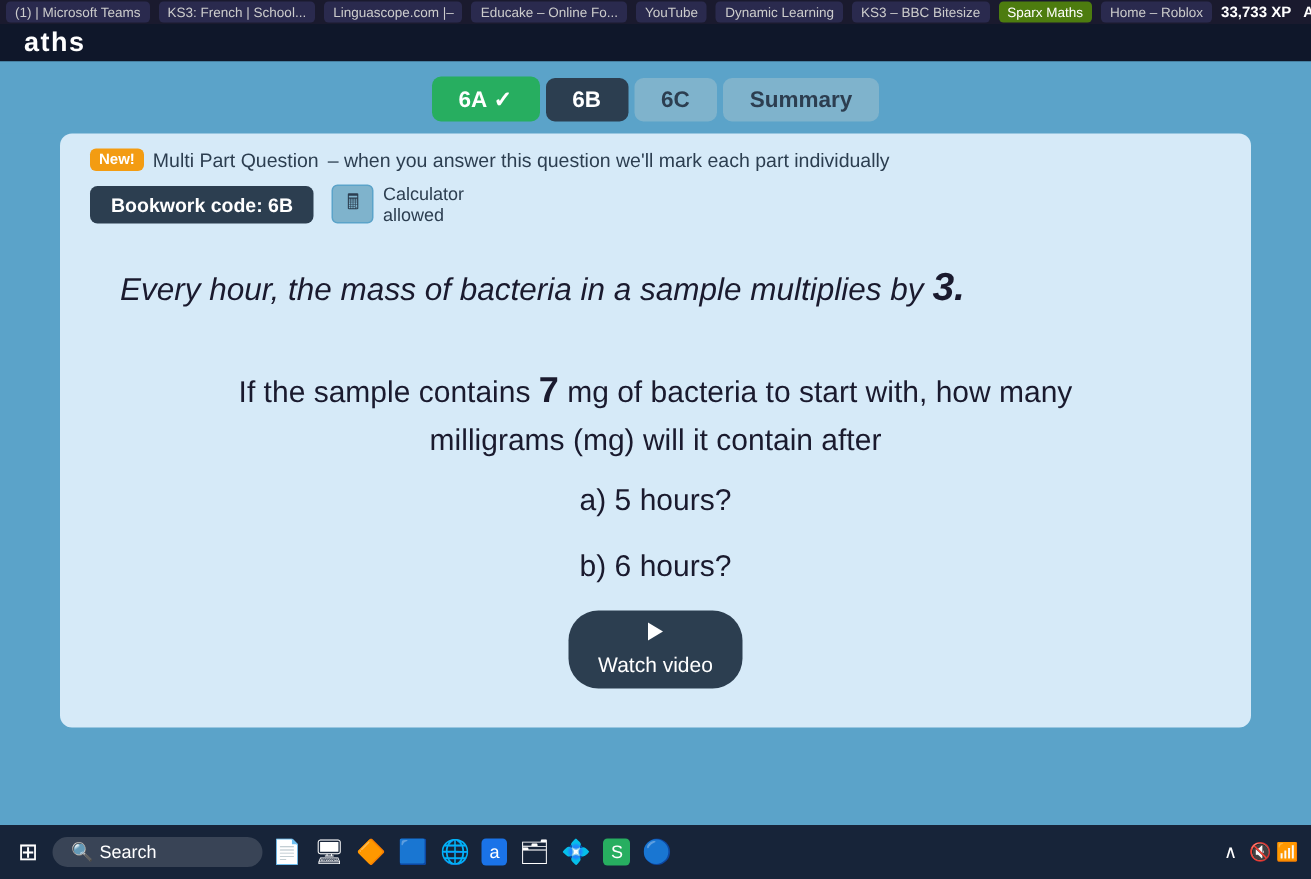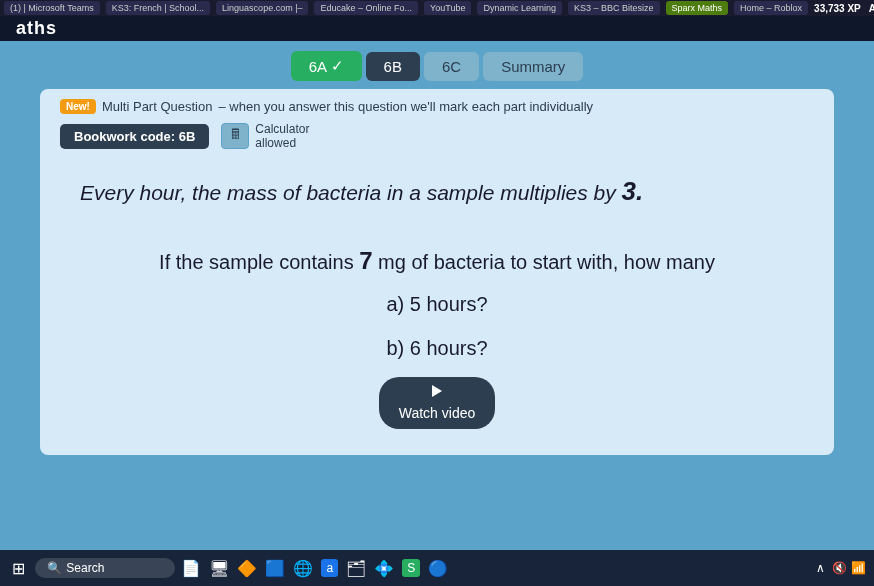--- a/index.html
+++ b/index.html
@@ -65,21 +65,21 @@
       display: flex;
       justify-content: center;
       align-items: center;
       gap: 4px;
       padding: 10px 0 8px;
     }
     .tab-btn {
       padding: 6px 18px;
       border-radius: 6px;
       font-size: 15px;
-      font-weight: normal;
+      font-weight: bold;
       cursor: pointer;
       border: none;
     }
     .tab-6a {
       background: #27ae60;
       color: white;
       display: flex;
       align-items: center;
       gap: 4px;
     }
@@ -311,20 +311,21 @@
       </div>
     </div>
   </div>
 
   <div class="question-area">
     <div class="line1">
       <span>Every hour, the mass of bacteria in a sample multiplies by</span> <span class="bold-num">3.</span>
     </div>
     <div class="line2" style="text-align:center;">
       <span>If the sample contains <span style="font-weight:900;font-size:24px;">7</span> mg of bacteria to start with, how many</span><br>
+      <span>milligrams (mg) will it contain after</span>
     </div>
 
     <div class="sub-questions">
       <div class="sub-q">a) 5 hours?</div>
       <div class="sub-q">b) 6 hours?</div>
     </div>
 
     <div class="watch-video-wrap">
       <button class="watch-video-btn">
         <span class="video-icon"></span>

